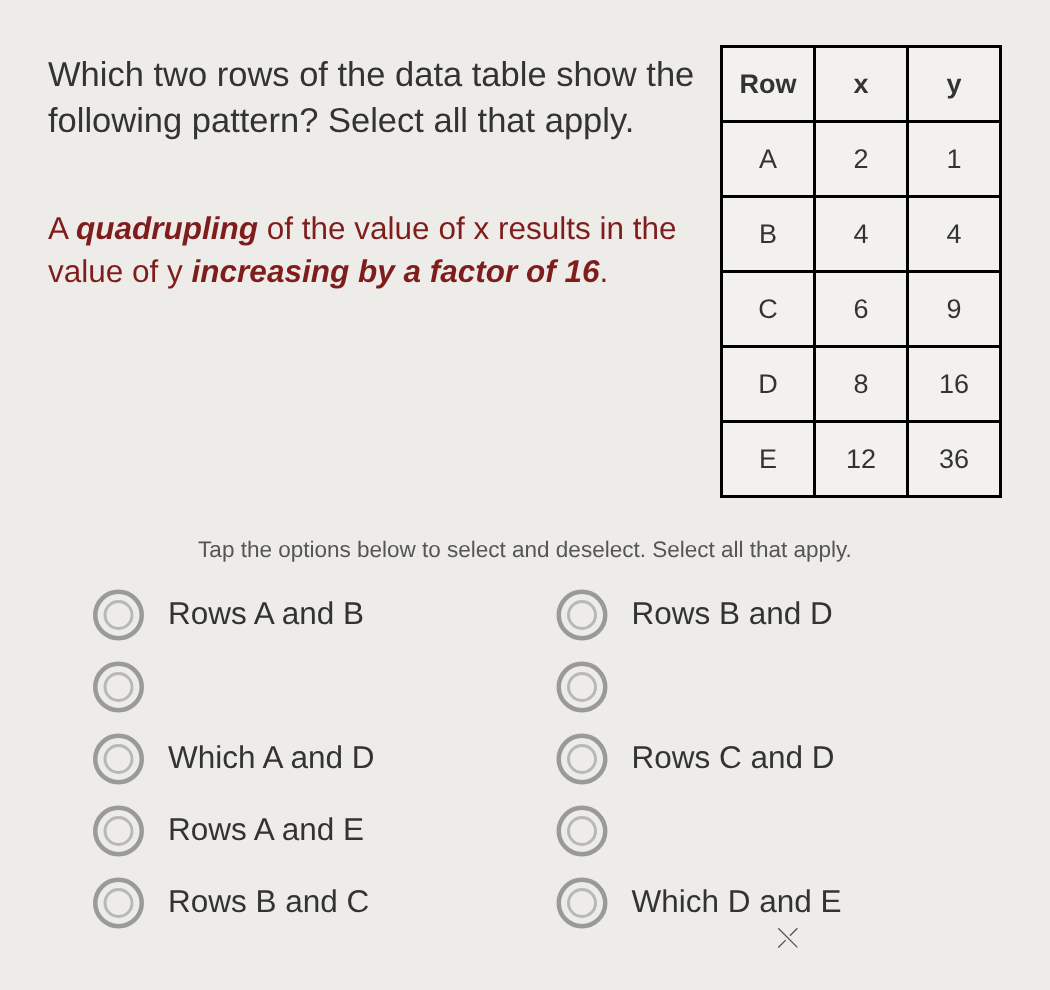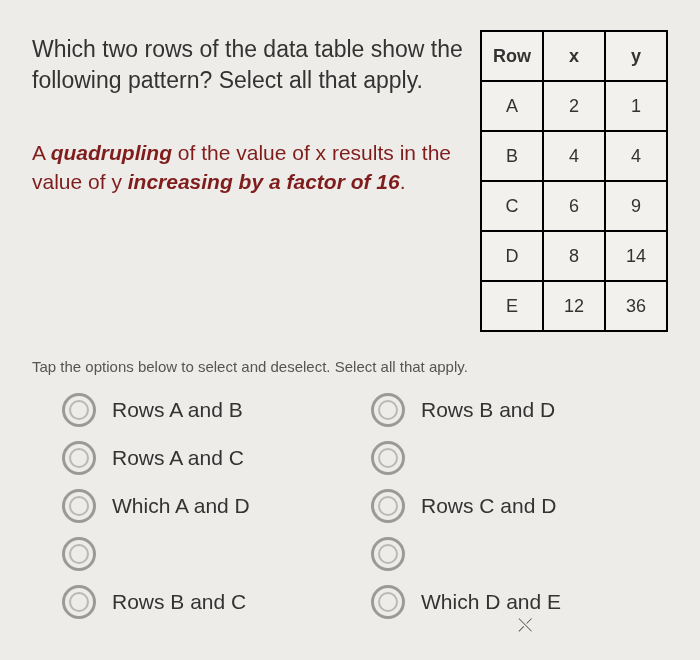--- a/index.html
+++ b/index.html
@@ -44,21 +44,21 @@
     border: 2px solid #000000;
     width: 62px;
     height: 50px;
     text-align: center;
     font-size: 18px;
     font-weight: normal;
     color: #333;
   }
   table.data th { font-weight: bold; }
   .instr {
-    text-align: left;
+    text-align: center;
     font-size: 15px;
     color: #555;
     margin-top: 26px;
     margin-bottom: 18px;
   }
   .options {
     display: grid;
     grid-template-columns: 1fr 1fr;
     column-gap: 30px;
     row-gap: 14px;
@@ -128,21 +128,21 @@
       <td>4</td>
     </tr>
     <tr>
       <td>C</td>
       <td>6</td>
       <td>9</td>
     </tr>
     <tr>
       <td>D</td>
       <td>8</td>
-      <td>14</td>
+      <td>16</td>
     </tr>
     <tr>
       <td>E</td>
       <td>12</td>
       <td>36</td>
     </tr>
   </tbody>
     </table>
 </div>
 
@@ -153,37 +153,37 @@
     <span class="radio"></span>
     <span class="opt-label">Rows A and B</span>
   </div>
   <div class="opt">
     <span class="radio"></span>
     <span class="opt-label">Rows B and D</span>
   </div>
 
   <div class="opt">
     <span class="radio"></span>
-    <span class="opt-label">Rows A and C</span>
   </div>
   <div class="opt">
     <span class="radio"></span>
   </div>
 
   <div class="opt">
     <span class="radio"></span>
     <span class="opt-label">Which A and D</span>
   </div>
   <div class="opt">
     <span class="radio"></span>
     <span class="opt-label">Rows C and D</span>
   </div>
 
   <div class="opt">
     <span class="radio"></span>
+    <span class="opt-label">Rows A and E</span>
   </div>
   <div class="opt">
     <span class="radio"></span>
   </div>
 
   <div class="opt">
     <span class="radio"></span>
     <span class="opt-label">Rows B and C</span>
   </div>
   <div class="opt">

